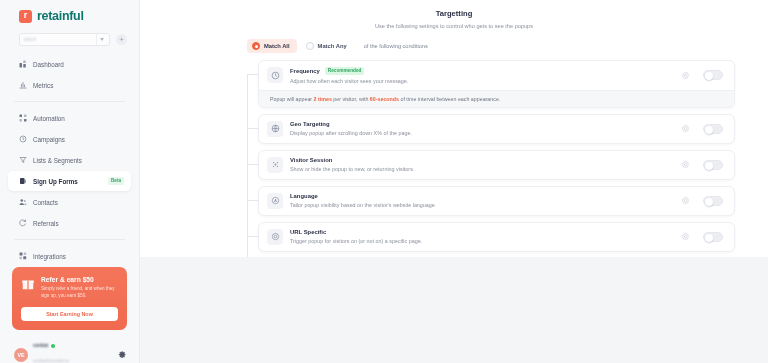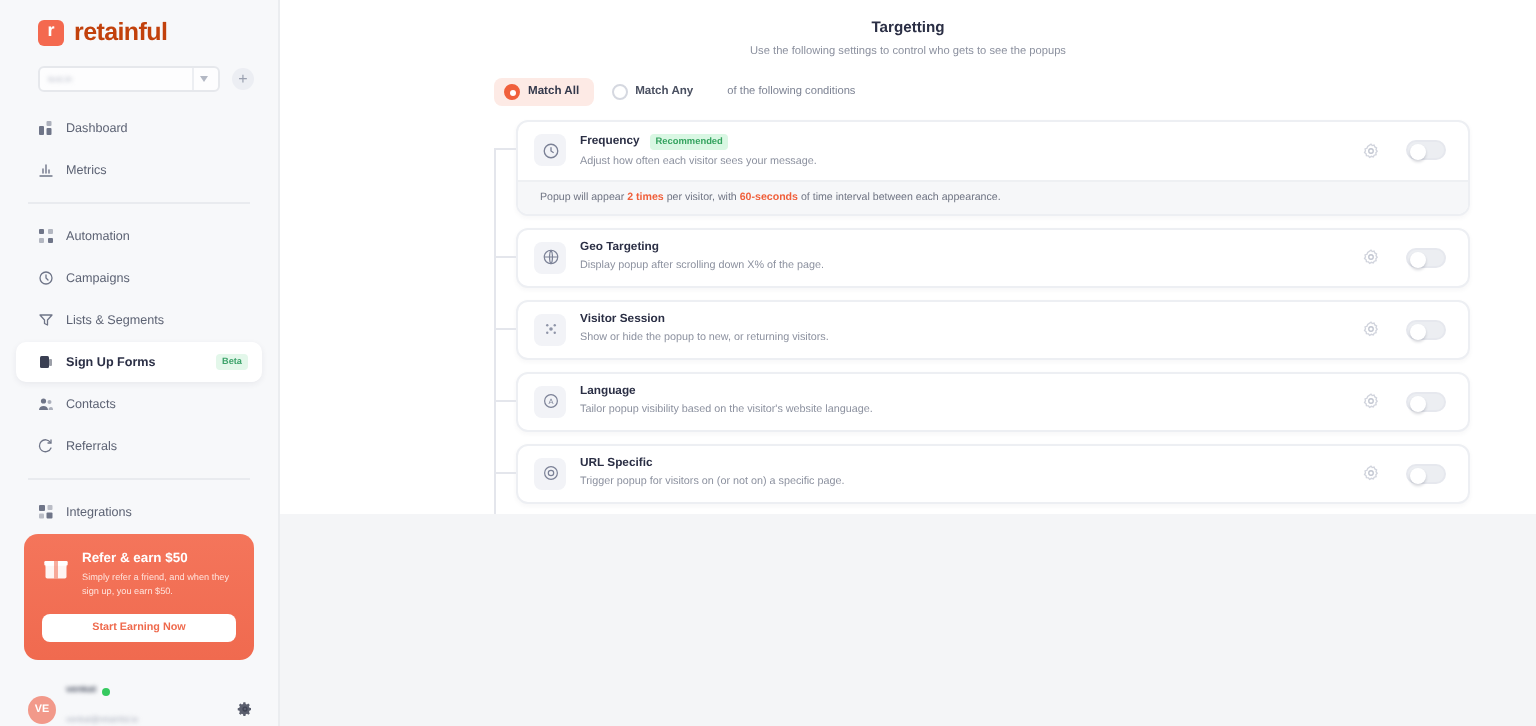--- a/index.html
+++ b/index.html
@@ -29,21 +29,21 @@
     width: 13px; height: 13px; border-radius: 3px;
     background: #f4694f;
     display: flex; align-items: center; justify-content: center;
     position: relative; flex: 0 0 13px;
   }
   .logo-mark span {
     color: #fff; font-size: 9px; font-weight: 700; line-height: 1;
     display: block; margin-top: -1px;
   }
   .logo-text {
-    font-size: 12.5px; font-weight: 700; color: #c2410c;
+    font-size: 12.5px; font-weight: 700; color: #0f766e;
     letter-spacing: -0.3px;
   }
 
   .sb-select-row {
     display: flex; align-items: center; gap: 6px;
     padding: 10px 12px 0 19px;
   }
   .sb-select {
     flex: 1 1 auto; height: 13px;
     background: #fdfdfe; border: 1px solid #e6e8ec; border-radius: 3px;

